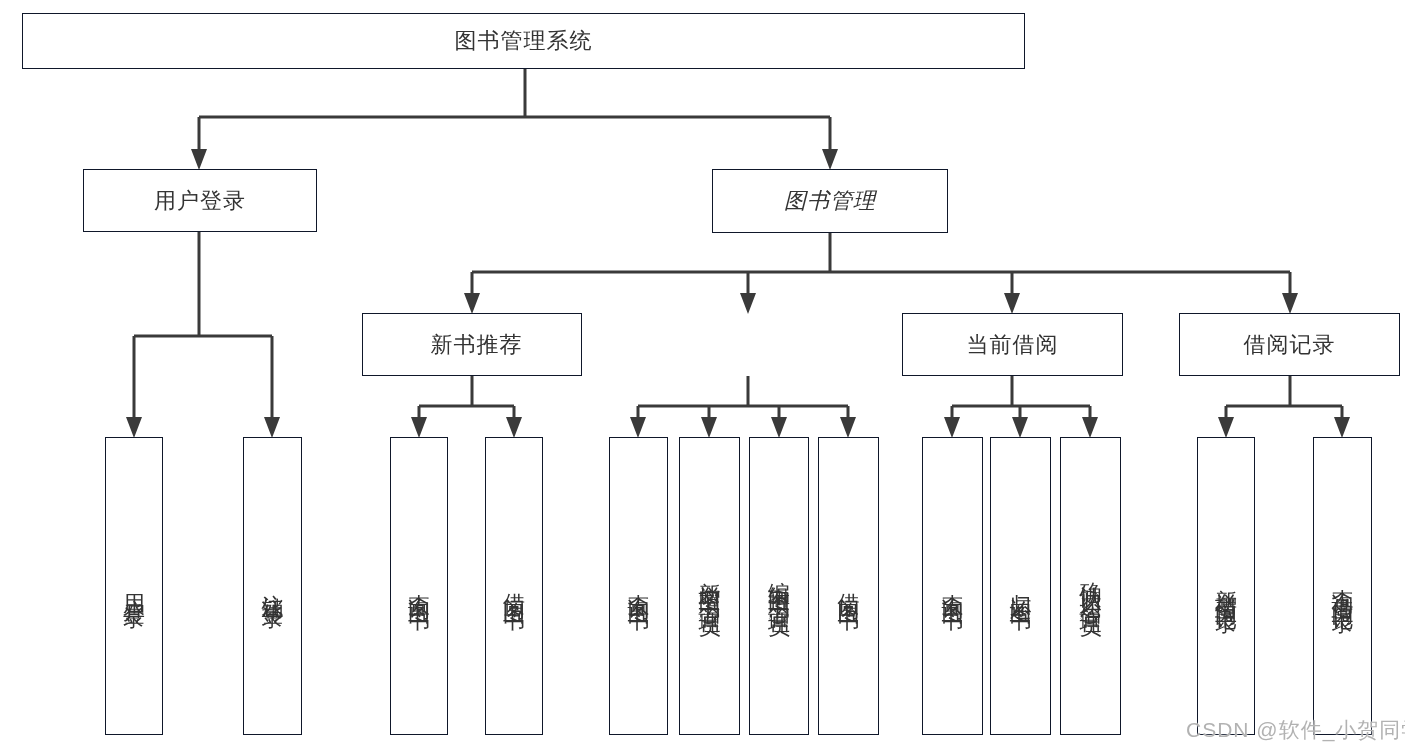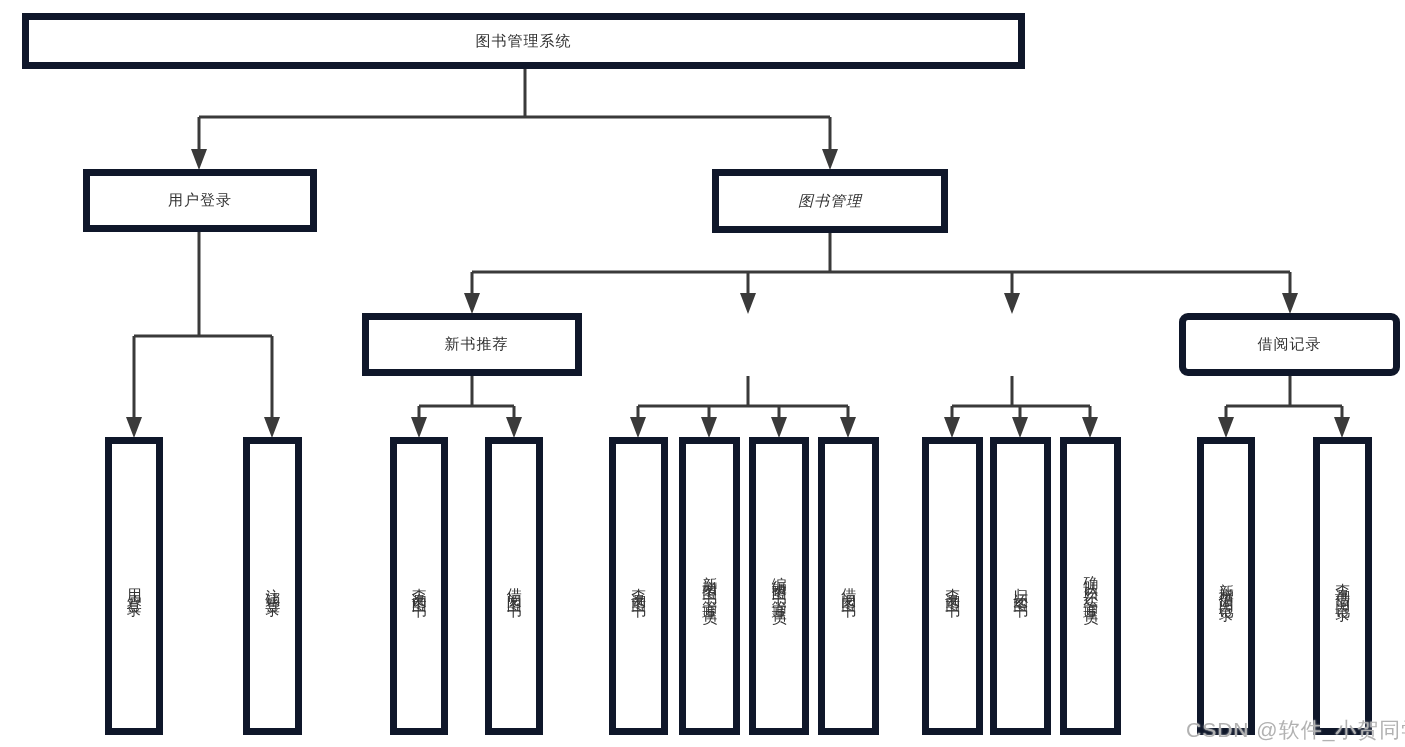--- a/index.html
+++ b/index.html
@@ -13,26 +13,26 @@
   }
   #connectors {
     position: absolute;
     left: 0; top: 0;
     width: 1405px; height: 747px;
   }
   .node {
     position: absolute;
     box-sizing: border-box;
     background: #ffffff;
-    border: 7px solid #0f172a;
+    border: 1px solid #0f172a;
     display: flex;
     align-items: center;
     justify-content: center;
     color: #333333;
-    font-size: 15px;
+    font-size: 22px;
     letter-spacing: 1px;
     white-space: nowrap;
   }
   .leaf .vtext {
     writing-mode: vertical-rl;
     text-orientation: mixed;
     letter-spacing: 5px;
     line-height: 1.1;
     white-space: normal;
   }
@@ -80,21 +80,24 @@
   <div class="node" style="left:83px; top:169px; width:234px; height:63px;">
     <span>用户登录</span>
   </div>
   <div class="node" style="left:712px; top:169px; width:236px; height:64px;font-style:italic;">
     <span>图书管理</span>
   </div>
 
   <div class="node" style="left:362px; top:313px; width:220px; height:63px;padding-left:9px;">
     <span>新书推荐</span>
   </div>
-  <div class="node" style="left:1179px; top:313px; width:221px; height:63px;border-radius:9px;">
+  <div class="node" style="left:902px; top:313px; width:221px; height:63px;">
+    <span>当前借阅</span>
+  </div>
+  <div class="node" style="left:1179px; top:313px; width:221px; height:63px;">
     <span>借阅记录</span>
   </div>
 
   <div class="node leaf" style="left:105px; top:437px; width:58px; height:298px;">
     <span class="vtext">用户登录</span>
   </div>
   <div class="node leaf" style="left:243px; top:437px; width:59px; height:298px;">
     <span class="vtext">注销登录</span>
   </div>
 

